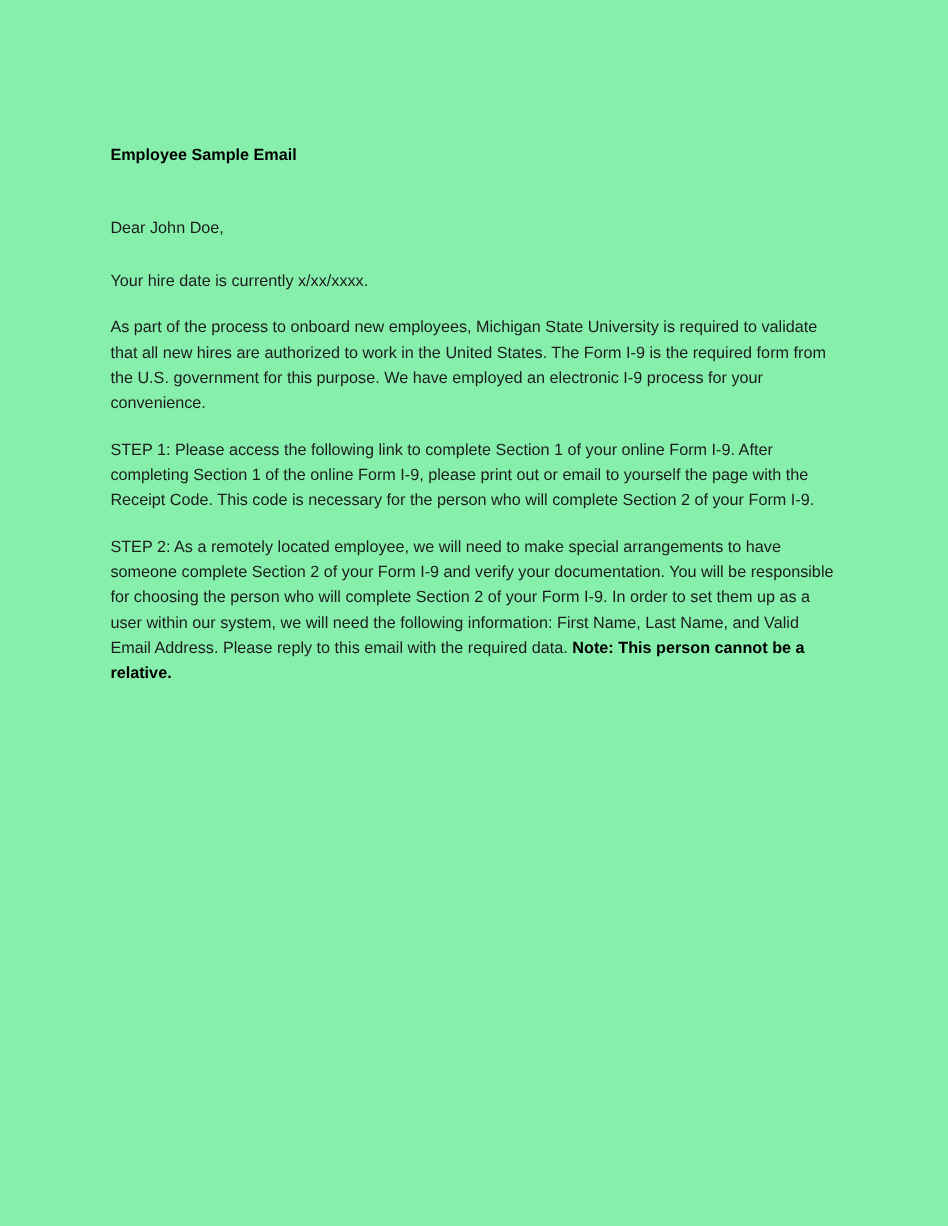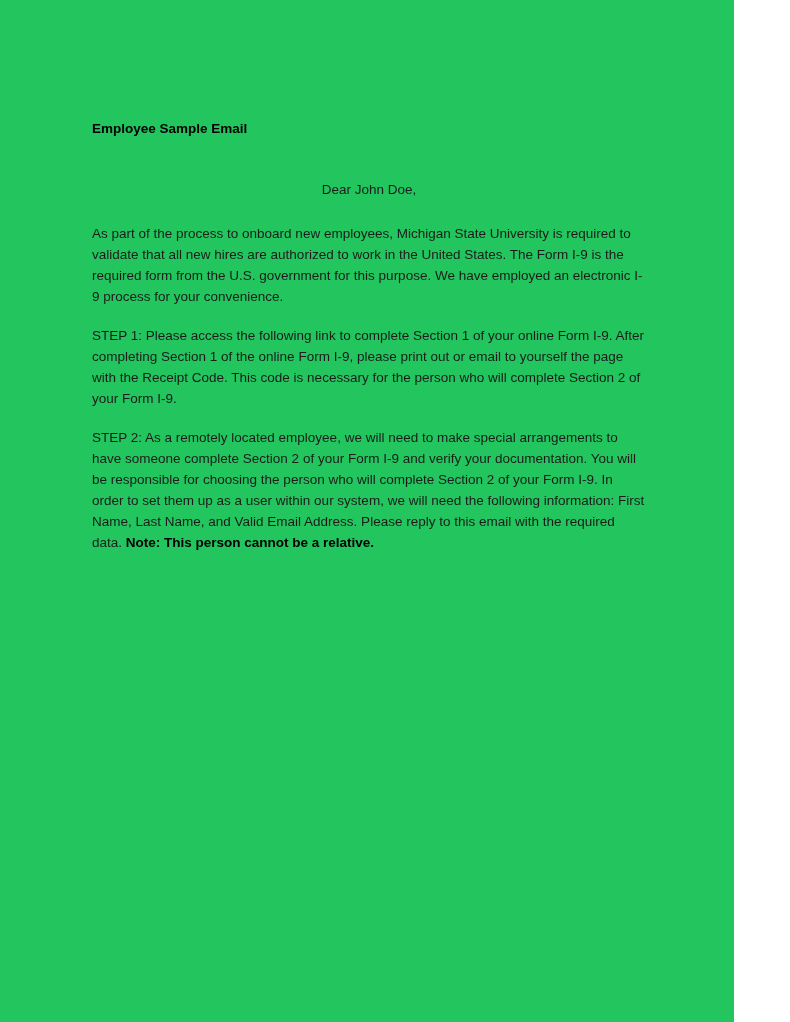--- a/index.html
+++ b/index.html
@@ -2,24 +2,24 @@
 <html><head>
 <meta charset="utf-8">
 <style>
   html, body {
     margin: 0;
     padding: 0;
     background: #ffffff;
   }
   .page {
     position: relative;
-    width: 734px;
+    width: 790px;
     height: 1022px;
     box-sizing: border-box;
-    background: #22c55e;
+    background: #86efac;
     padding: 118px 88px 40px 92px;
     font-family: "Liberation Sans", sans-serif;
     color: #1c1c1c;
     font-size: 13.5px;
     line-height: 21px;
     overflow: hidden;
   }
   .content {
     max-width: 618px;
   }
@@ -30,38 +30,38 @@
     color: #000000;
   }
   p {
     margin: 0 0 18px 0;
   }
   p.tight {
     margin-bottom: 16px;
   }
   p.roomy {
     margin-bottom: 23px;
-    text-align: center;
   }
   .bold-note {
     font-weight: 700;
     color: #000000;
   }
 </style>
 </head>
 <body>
 
 <div class="page">
   <div class="content">
 
     <h1 class="doc-title">Employee Sample Email</h1>
 
     <p class="roomy">Dear John Doe,</p>
 
 
+    <p>Your hire date is currently x/xx/xxxx.</p>
 
     <p>As part of the process to onboard new employees, Michigan State University is required to validate that all new hires are authorized to work in the United States. The Form I-9 is the required form from the U.S. government for this purpose. We have employed an electronic I-9 process for your convenience.</p>
 
     <p>STEP 1: Please access the following link to complete Section 1 of your online Form I-9. After completing Section 1 of the online Form I-9, please print out or email to yourself the page with the Receipt Code. This code is necessary for the person who will complete Section 2 of your Form I-9.</p>
 
 
     <p class="tight"><span>STEP 2: As a remotely located employee, we will need to make special arrangements to have someone complete Section 2 of your Form I-9 and verify your documentation. You will be responsible for choosing the person who will complete Section 2 of your Form I-9. In order to set them up as a user within our system, we will need the following information: First Name, Last Name, and Valid Email Address. Please reply to this email with the required data. </span><span class="bold-note">Note: This person cannot be a relative.</span></p>
 
 
 

